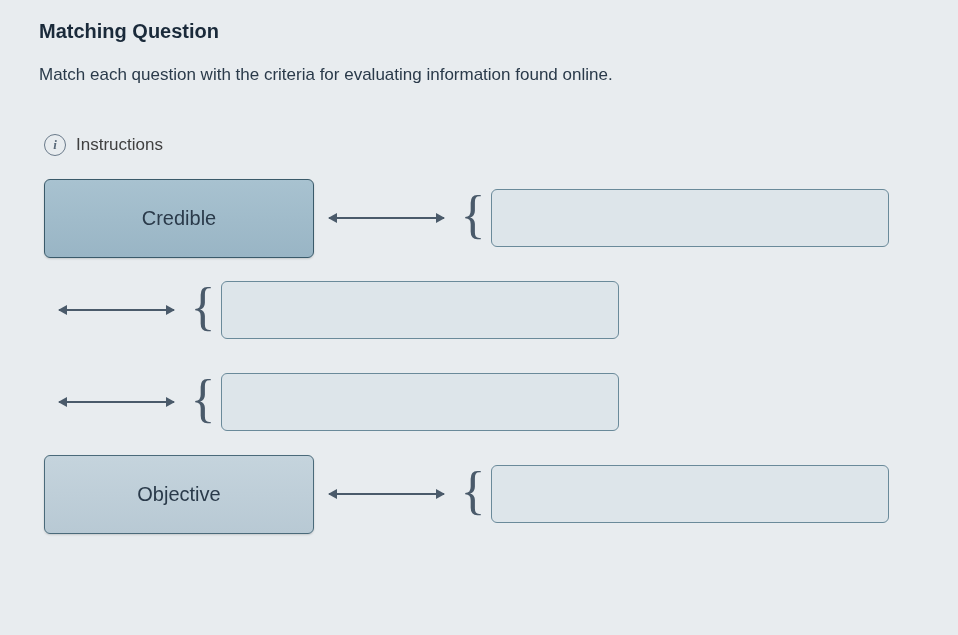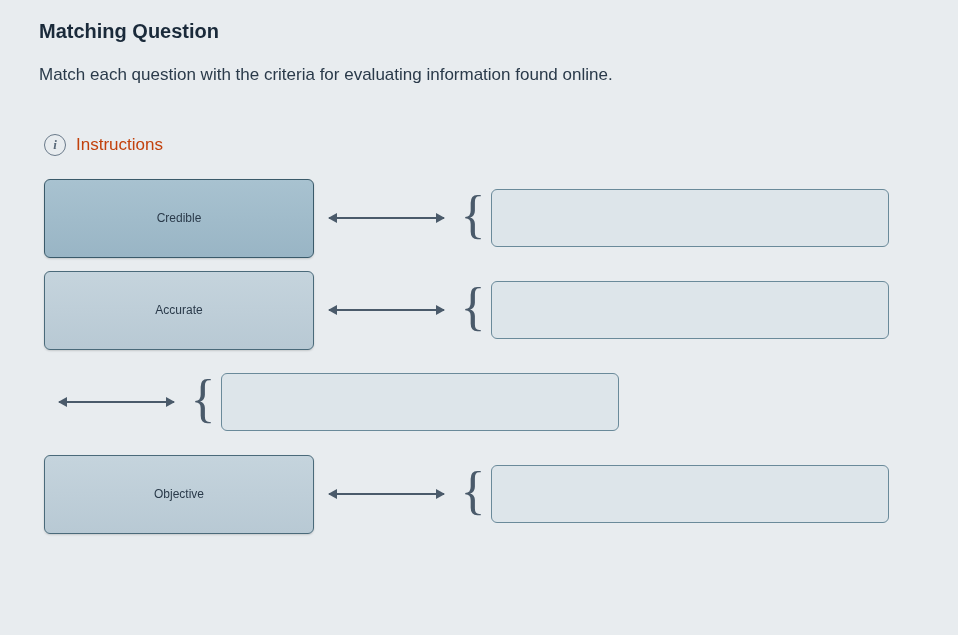--- a/index.html
+++ b/index.html
@@ -45,21 +45,21 @@
       align-items: center;
       justify-content: center;
       font-size: 13px;
       font-weight: bold;
       color: #5a6a7a;
       font-style: italic;
       font-family: Georgia, serif;
     }
     .instructions-label {
       font-size: 17px;
-      color: #c2410c;
+      color: #404040;
     }
     .match-rows {
       display: flex;
       flex-direction: column;
       gap: 28px;
       margin-left: 5px;
     }
     .match-row {
       display: flex;
       align-items: center;
@@ -67,21 +67,21 @@
     }
     .term-box {
       width: 270px;
       height: 79px;
       background: linear-gradient(to bottom, #c5d4dd, #b8c9d4);
       border: 1.5px solid #4a6a7a;
       border-radius: 6px;
       display: flex;
       align-items: center;
       justify-content: center;
-      font-size: 12px;
+      font-size: 20px;
       color: #2a3a4a;
       cursor: grab;
       box-shadow: 0 1px 2px rgba(0,0,0,0.15);
     }
     .term-box.selected {
       background: linear-gradient(to bottom, #a8c2d0, #99b5c5);
       border: 1.5px solid #3a5a6a;
     }
     .arrow-col {
       width: 145px;
@@ -152,21 +152,20 @@
     <div class="match-row">
       <div class="term-box selected">Credible</div>
       <div class="arrow-col">
           <div class="arrow-line"></div>
         </div>
       <div class="brace-col">{</div>
       <div class="drop-box"></div>
     </div>
 
     <div class="match-row">
-      <div class="term-box">Accurate</div>
       <div class="arrow-col">
           <div class="arrow-line"></div>
         </div>
       <div class="brace-col">{</div>
       <div class="drop-box"></div>
     </div>
 
     <div class="match-row">
       <div class="arrow-col">
           <div class="arrow-line"></div>

